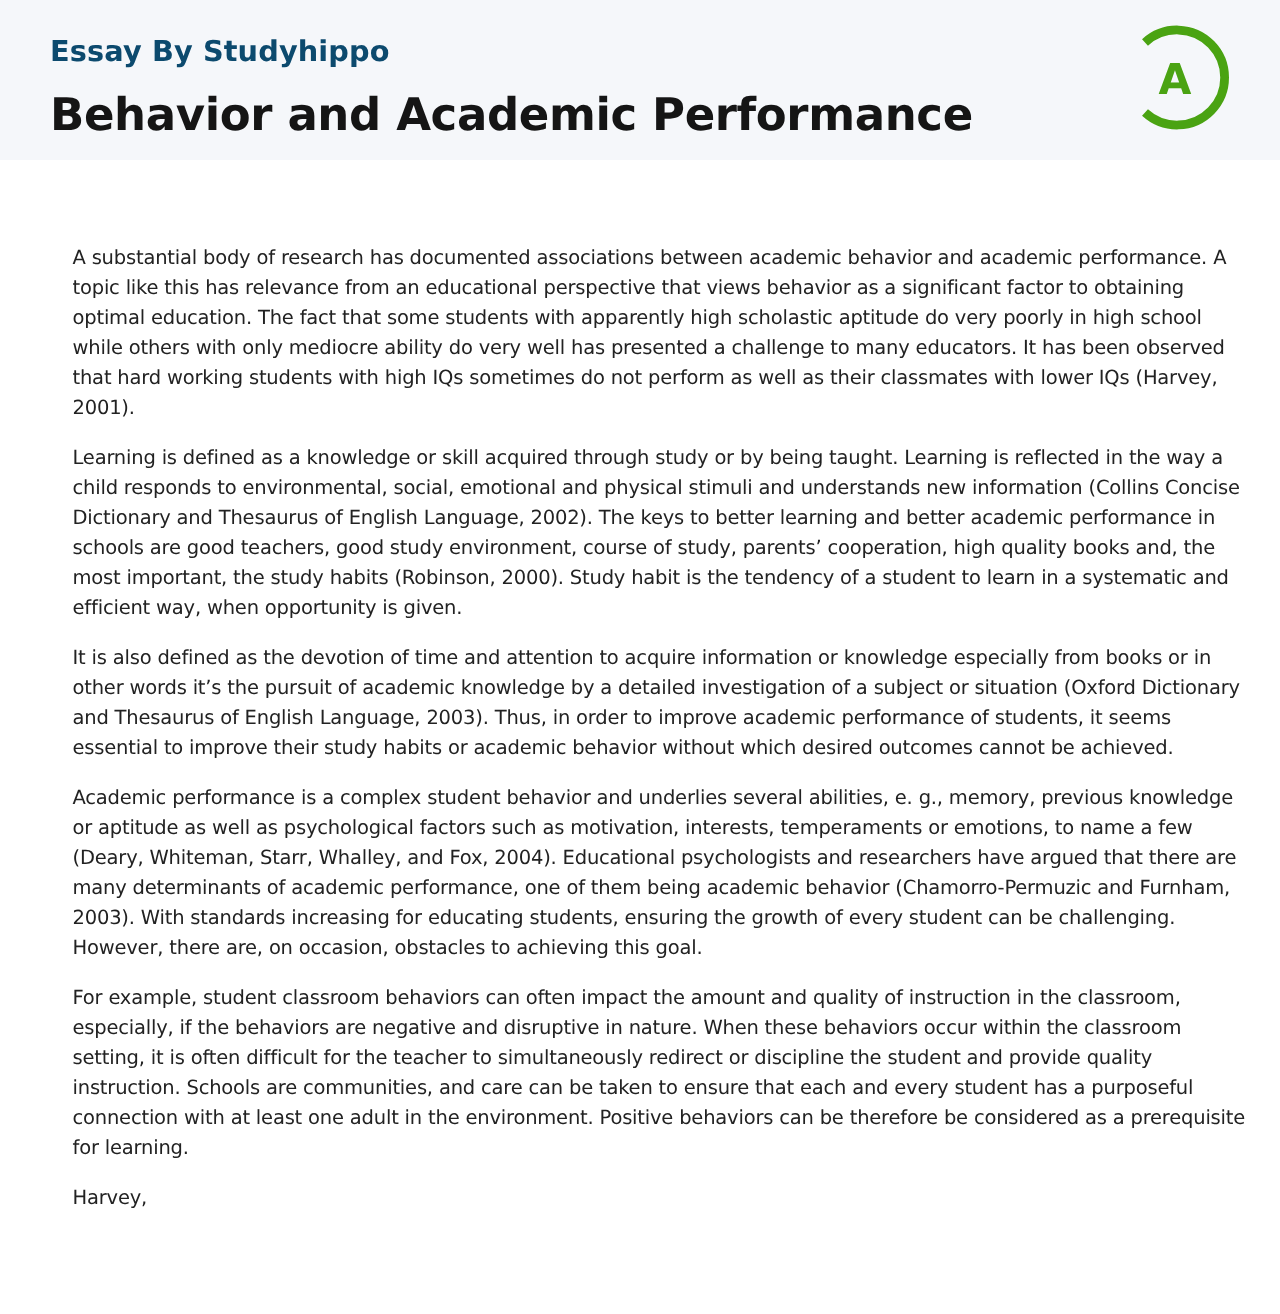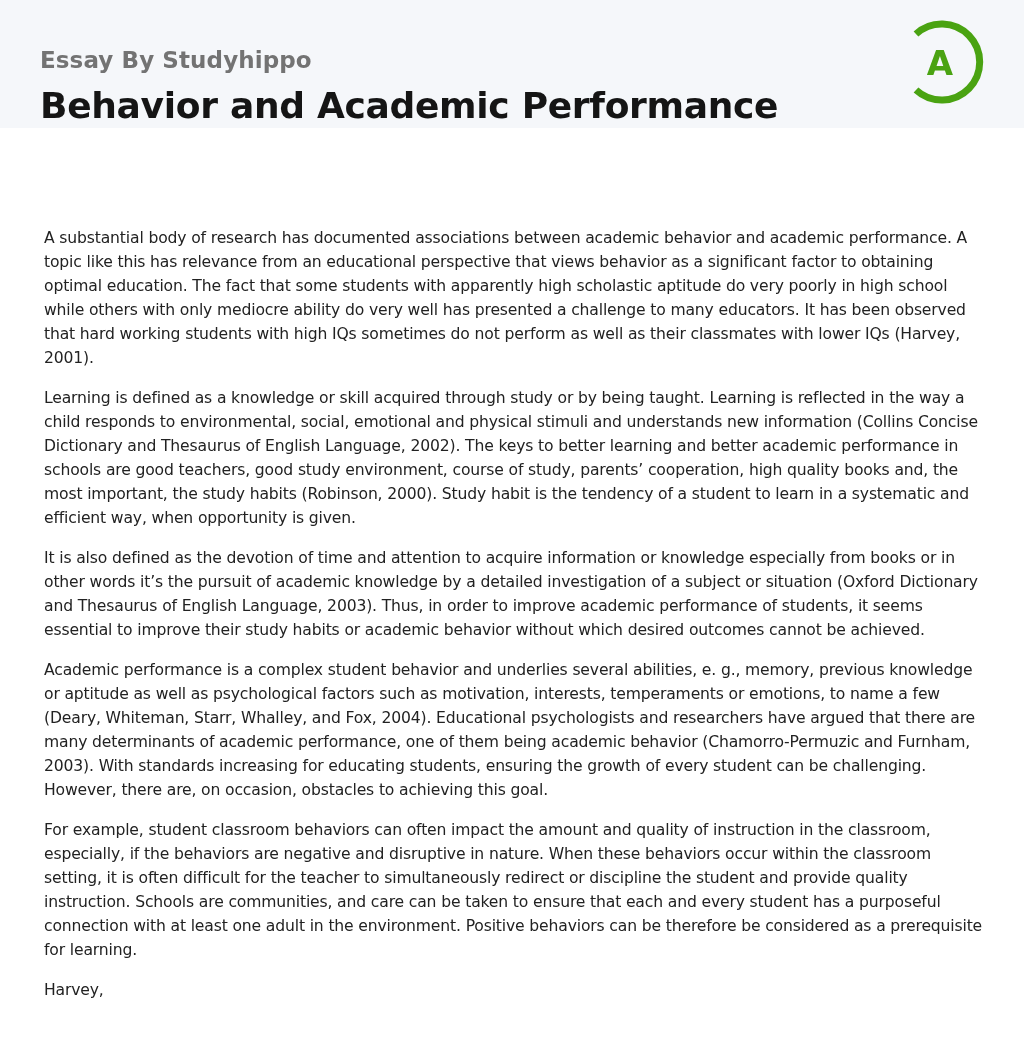--- a/index.html
+++ b/index.html
@@ -16,25 +16,25 @@
     }
     .header {
       position: relative;
       height: 128px;
       background: #f5f7fa;
       box-sizing: border-box;
     }
     .site-title {
       position: absolute;
       left: 40px;
-      top: 47px;
+      top: 29px;
       margin: 0;
       font-size: 23px;
       font-weight: bold;
-      color: #737373;
+      color: #0c4a6e;
       letter-spacing: 0.1px;
     }
     .site-url {
       position: absolute;
       left: 40px;
       top: 84px;
       font-size: 16px;
       color: #2a5a96;
       text-decoration: none;
       letter-spacing: -0.1px;
@@ -46,34 +46,33 @@
       width: 80px;
       height: 88px;
     }
     .main {
       padding: 0 40px;
     }
     .page-title {
       margin: 0;
       padding-top: 67px;
       position: absolute;
-      top: 17px;
+      top: 4px;
       left: 40px;
       font-size: 36px;
       font-weight: bold;
       color: #151515;
       letter-spacing: -0.3px;
       line-height: 44px;
     }
     .content {
       position: absolute;
       top: 194px;
-      left: 44px;
+      left: 58px;
       width: 946px;
-      margin-top: 32px;
     }
     .content p {
       margin: 0 0 16px 0;
       font-size: 15.6px;
       line-height: 24px;
       color: #222222;
       letter-spacing: -0.15px;
     }
   </style>
 </head>

